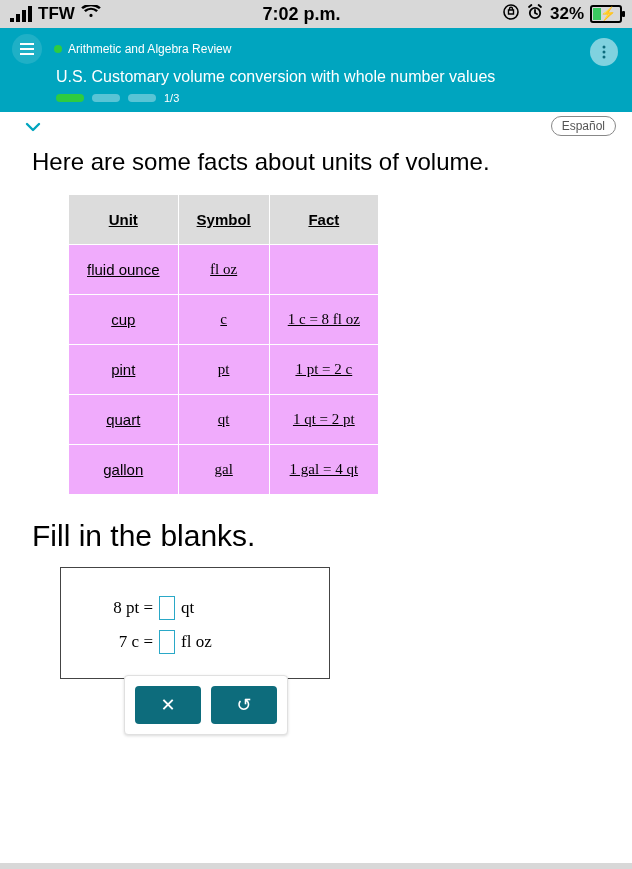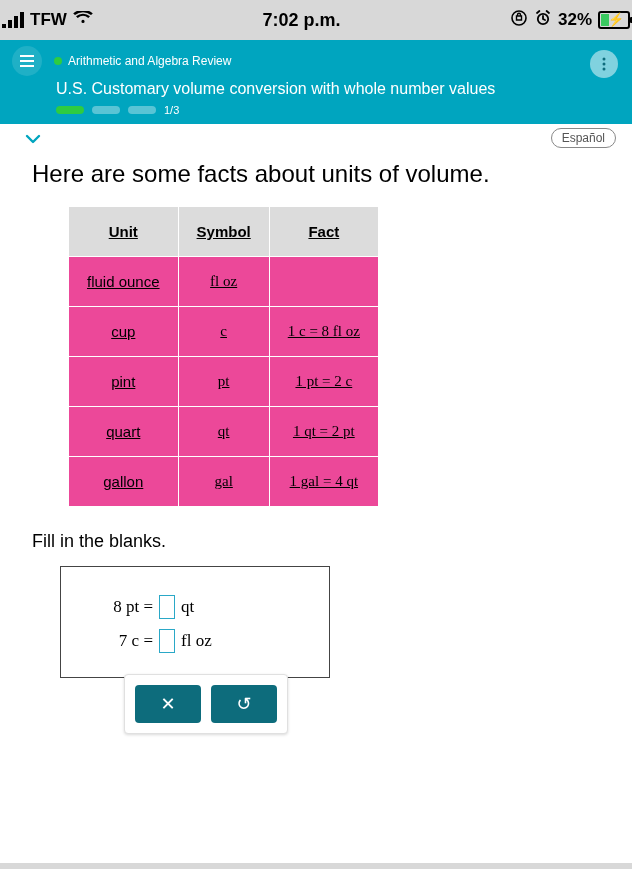--- a/index.html
+++ b/index.html
@@ -1,20 +1,20 @@
 <!DOCTYPE html>
 <html><head>
 <meta charset="utf-8">
 <style>
   * { box-sizing: border-box; }
   html, body { margin:0; padding:0; font-family: Arial, Helvetica, sans-serif; background:#fff; }
   .screen { width:632px; height:869px; background:#fff; position:relative; overflow:hidden; }
 
   
-  .status-bar { background:#d8d8d8; height:40px; display:flex; align-items:center; padding:0 2px; font-weight:bold; font-size:17px; color:#000; }
+  .status-bar { background:#d8d8d8; height:28px; display:flex; align-items:center; padding:0 10px; font-weight:bold; font-size:17px; color:#000; }
   .status-left { display:flex; align-items:center; gap:6px; }
   .status-center { flex:1; text-align:center; font-size:18px; }
   .status-right { display:flex; align-items:center; gap:6px; }
   .signal-bars { display:flex; align-items:flex-end; gap:2px; height:16px; }
   .signal-bars span { width:4px; background:#000; display:inline-block; }
   .signal-bars span:nth-child(1){height:4px}
   .signal-bars span:nth-child(2){height:8px}
   .signal-bars span:nth-child(3){height:12px}
   .signal-bars span:nth-child(4){height:16px}
   .wifi { font-size:16px; }
@@ -40,24 +40,24 @@
   
   .content { padding:8px 24px 0 24px; position:relative; }
   .collapse { position:absolute; left:22px; top:4px; color:#00a5bf; font-size:20px; }
   .lang-pill { position:absolute; right:16px; top:4px; border:1px solid #888; border-radius:12px; padding:2px 10px; font-size:12px; color:#555; background:#fff; }
   .headline { font-size:24px; margin:28px 0 18px 8px; }
 
   
   table.units { border-collapse:collapse; margin:16px 0 24px 44px; font-size:15px; }
   table.units th, table.units td { border:1.5px solid #fff; padding:16px 18px; text-align:center;text-decoration:underline; }
   table.units th { background:#dcdcdc; font-weight:bold; }
-  table.units td { background:#ec4899; }
+  table.units td { background:#f0abfc; }
   table.units td.sym, table.units td.fact { font-family:"Times New Roman", serif; }
 
-  .subhead { font-size:18px; margin:18px 8px 14px 8px; }
+  .subhead { font-size:30px; margin:18px 8px 14px 8px; }
 
   
   .blanks { border:1px solid #444; width:270px; margin-left:36px; padding:18px 14px 14px 22px; font-family:"Times New Roman", serif; font-size:17px; }
   .blank-row { display:flex; align-items:center; gap:6px; margin:10px 0; }
   .blank-row .lhs { width:70px; text-align:right; }
   .ans-box { width:16px; height:24px; border:1px solid #2aa8c7; display:inline-block; }
 
   
   .actions { margin:-4px 0 0 100px; background:#fff; width:164px; display:flex; gap:10px; padding:10px; border:1px solid #e0e0e0; border-radius:4px; box-shadow:0 1px 3px rgba(0,0,0,.15); }
   .actbtn { flex:1; height:38px; background:#0d6c7c; border-radius:4px; color:#fff; display:flex; align-items:center; justify-content:center; font-size:18px; }

